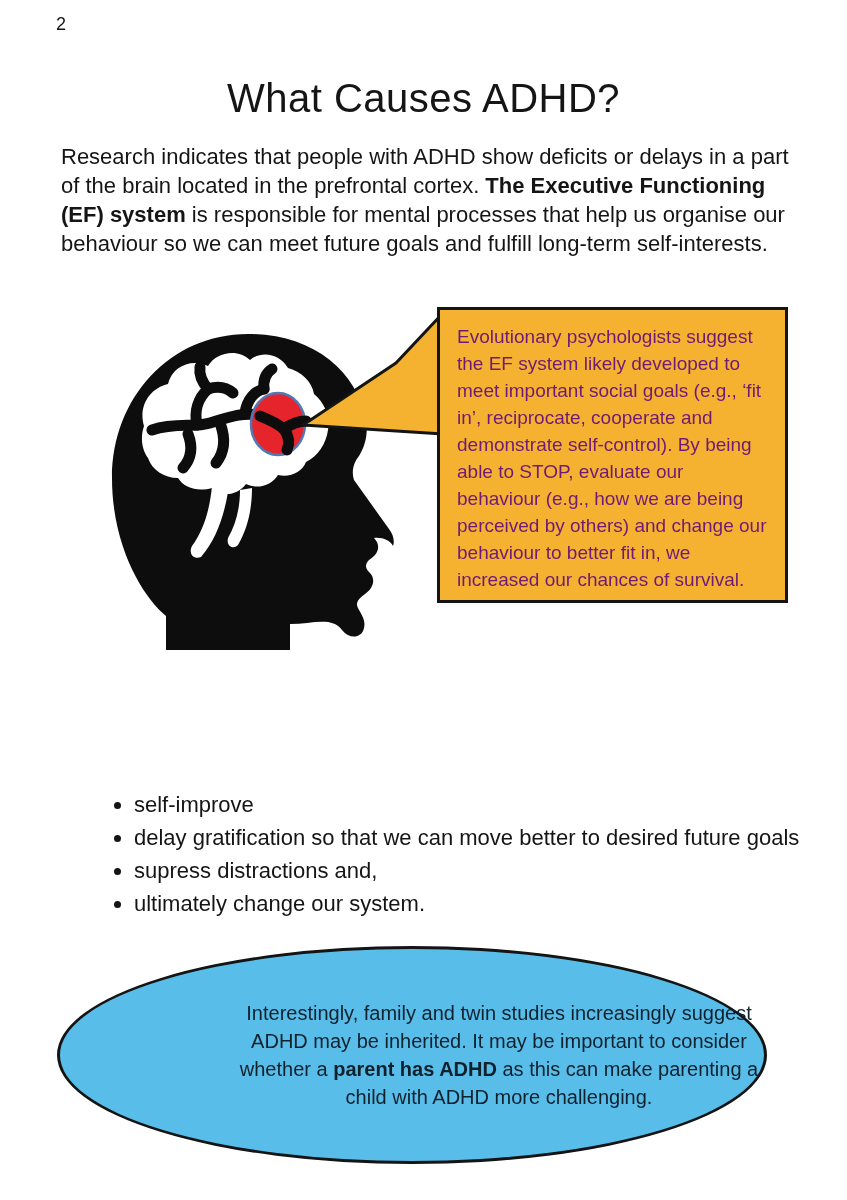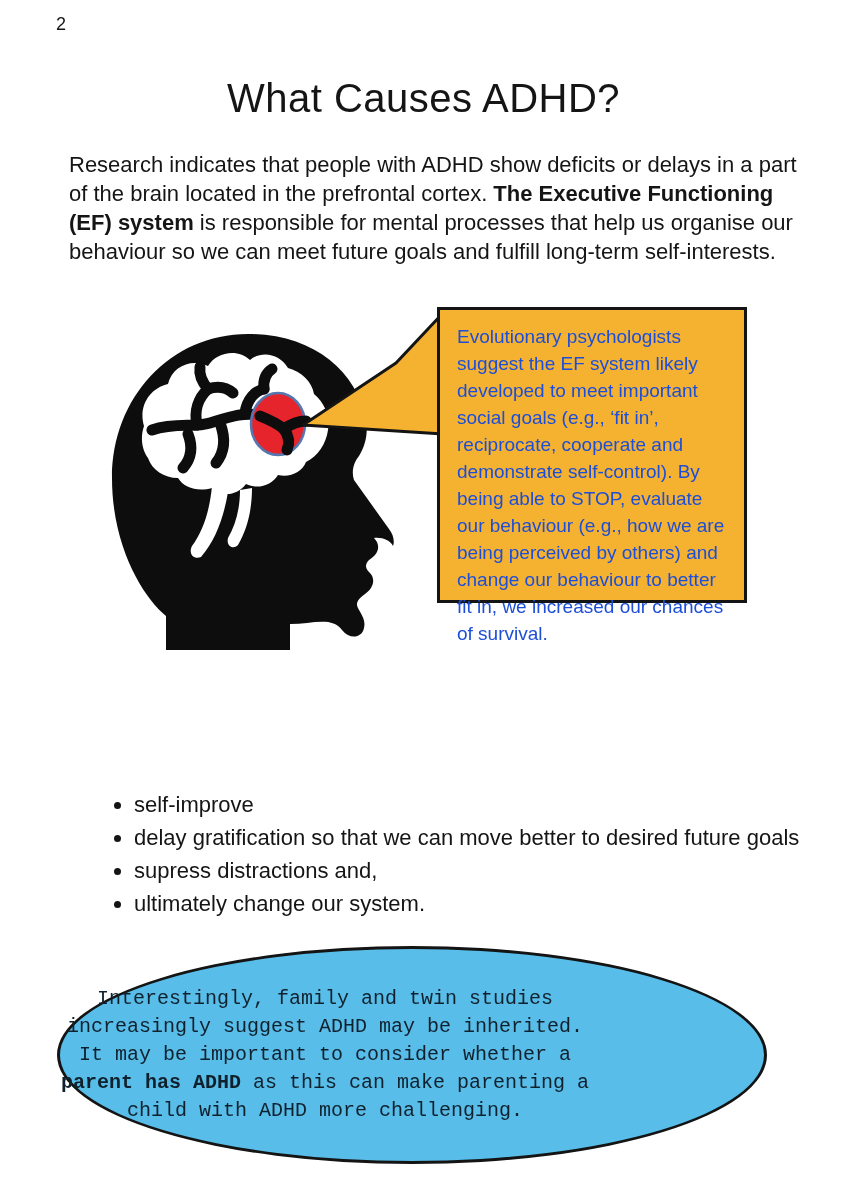--- a/index.html
+++ b/index.html
@@ -5,38 +5,38 @@
   html,body { margin:0; padding:0; background:#ffffff; }
   .page {
     position:relative; width:847px; height:1200px; background:#ffffff;
     font-family:"Liberation Sans", sans-serif; color:#151515; overflow:hidden;
   }
   .page-number { position:absolute; left:56px; top:14px; font-size:18px; }
   .title {
     position:absolute; left:0; right:0; top:64px; margin:12px;
     text-align:center; font-size:40px; font-weight:400; letter-spacing:0.5px;
   }
-  .para { position:absolute; left:57px; width:735px; margin:12px; font-size:22px; line-height:29px; }
+  .para { position:absolute; left:57px; width:735px; margin:4px; font-size:22px; line-height:29px; }
   .para1 { top:138px; }
   .para2 { top:676px; }
   .head-svg { position:absolute; left:100px; top:328px; width:300px; height:335px; z-index:1; }
   .tail-svg { position:absolute; left:295px; top:305px; width:150px; height:135px; z-index:3; }
   .callout {
-    position:absolute; left:437px; top:307px; width:310px; height:296px; box-sizing:border-box;
+    position:absolute; left:437px; top:307px; width:351px; height:296px; box-sizing:border-box;
     background:#F5B231; border:3px solid #141414; padding:13px 16px 10px 17px;
-    font-size:19px; line-height:27px; color:#1d4ed8; z-index:4;
+    font-size:19px; line-height:27px; color:#701a75; z-index:4;
   }
   .bullets {
     position:absolute; left:57px; top:787px; width:700px; margin:1px;
     padding-left:76px; font-size:22px; line-height:33px; list-style:disc;
   }
   .ellipse {
     position:absolute; left:57px; top:946px; width:710px; height:218px; box-sizing:border-box;
     background:#58BDE8; border:3px solid #141414; border-radius:50%;
-    display:flex; align-items:center; justify-content:flex-start; z-index:1;font-family:Liberation Mono, monospace;
+    display:flex; align-items:center; justify-content:flex-end; z-index:1;
   }
   .ellipse-text { width:530px; text-align:center; font-size:20px; line-height:28px; color:#10212e; }
   strong { font-weight:bold; }
 </style>
 </head>
 <body>
 
 <div class="page">
 
   <div class="page-number">2</div>

